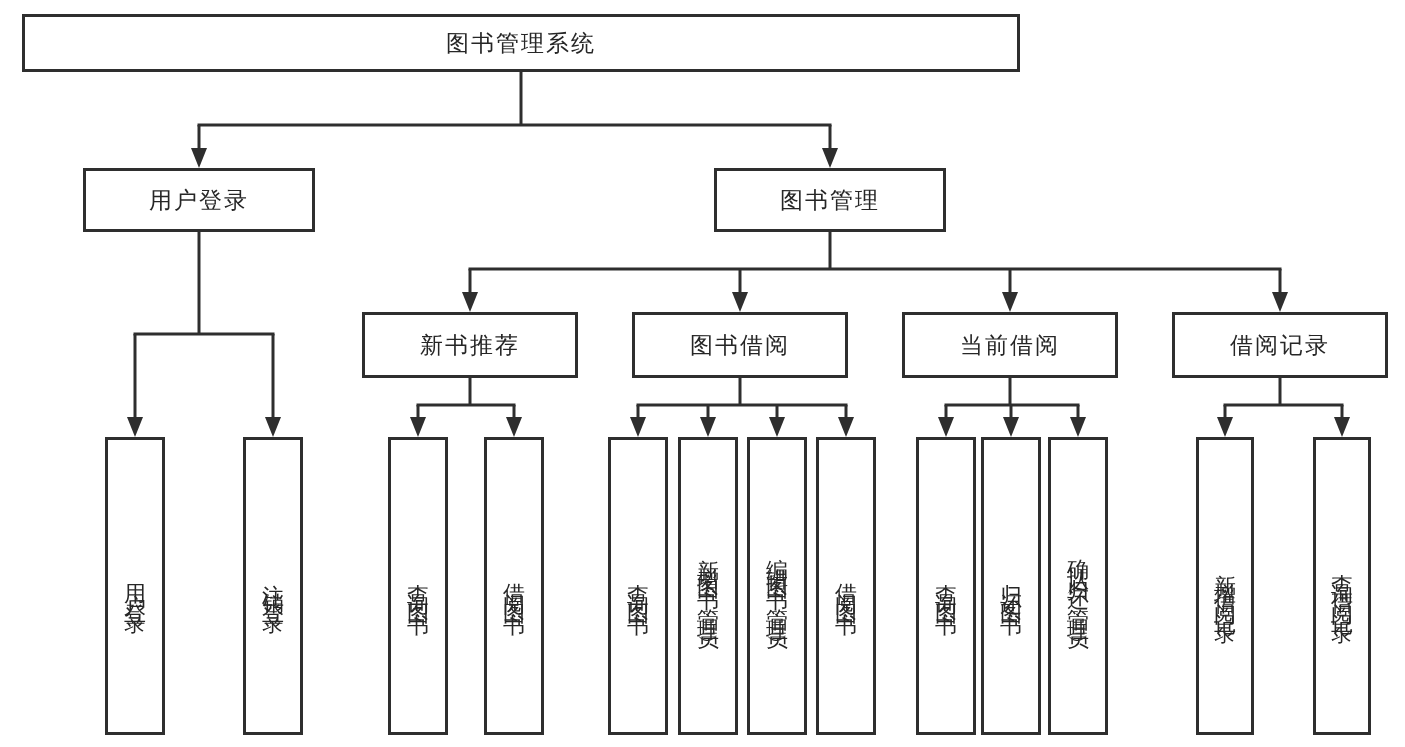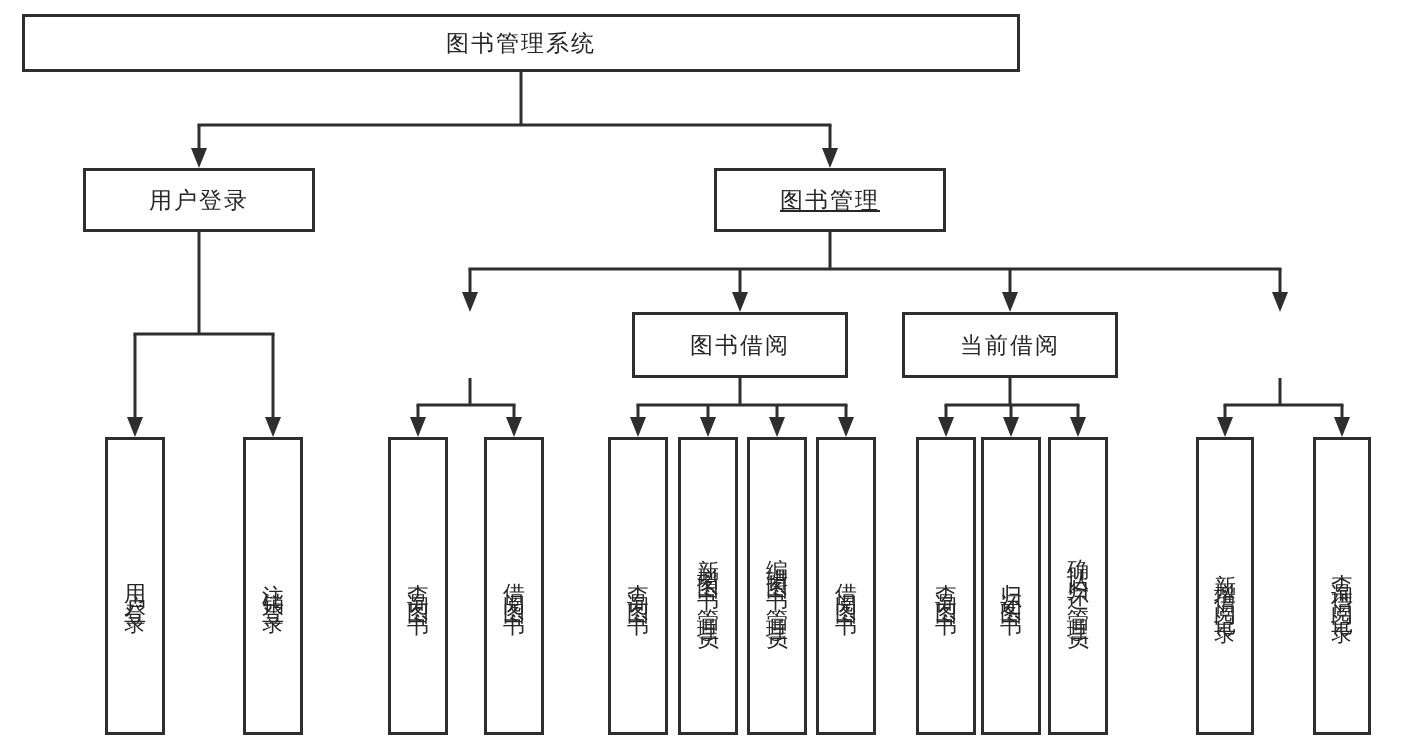--- a/index.html
+++ b/index.html
@@ -136,30 +136,36 @@
     </g>
   </svg>
 
   <div class="node h" style="left:22px; top:14px; width:998px; height:58px;">
     <span class="label">图书管理系统</span>
   </div>
 
   <div class="node h" style="left:83px; top:168px; width:232px; height:64px;">
     <span class="label">用户登录</span>
   </div>
-  <div class="node h" style="left:714px; top:168px; width:232px; height:64px;text-decoration:underline;">
+  <div class="node h" style="left:714px; top:168px; width:232px; height:64px;">
     <span class="label">图书管理</span>
   </div>
 
+  <div class="node h" style="left:362px; top:312px; width:216px; height:66px;">
+    <span class="label">新书推荐</span>
+  </div>
   <div class="node h" style="left:902px; top:312px; width:216px; height:66px;">
     <span class="label">当前借阅</span>
   </div>
   <div class="node h" style="left:632px; top:312px; width:216px; height:66px;">
     <span class="label">图书借阅</span>
   </div>
+  <div class="node h" style="left:1172px; top:312px; width:216px; height:66px;">
+    <span class="label">借阅记录</span>
+  </div>
 
   <div class="node v" style="left:105px; top:437px; width:60px; height:298px;">
     <span class="label">用户登录</span>
   </div>
   <div class="node v" style="left:243px; top:437px; width:60px; height:298px;">
     <span class="label">注销登录</span>
   </div>
 
   <div class="node v" style="left:388px; top:437px; width:60px; height:298px;">
     <span class="label">查询图书</span>

